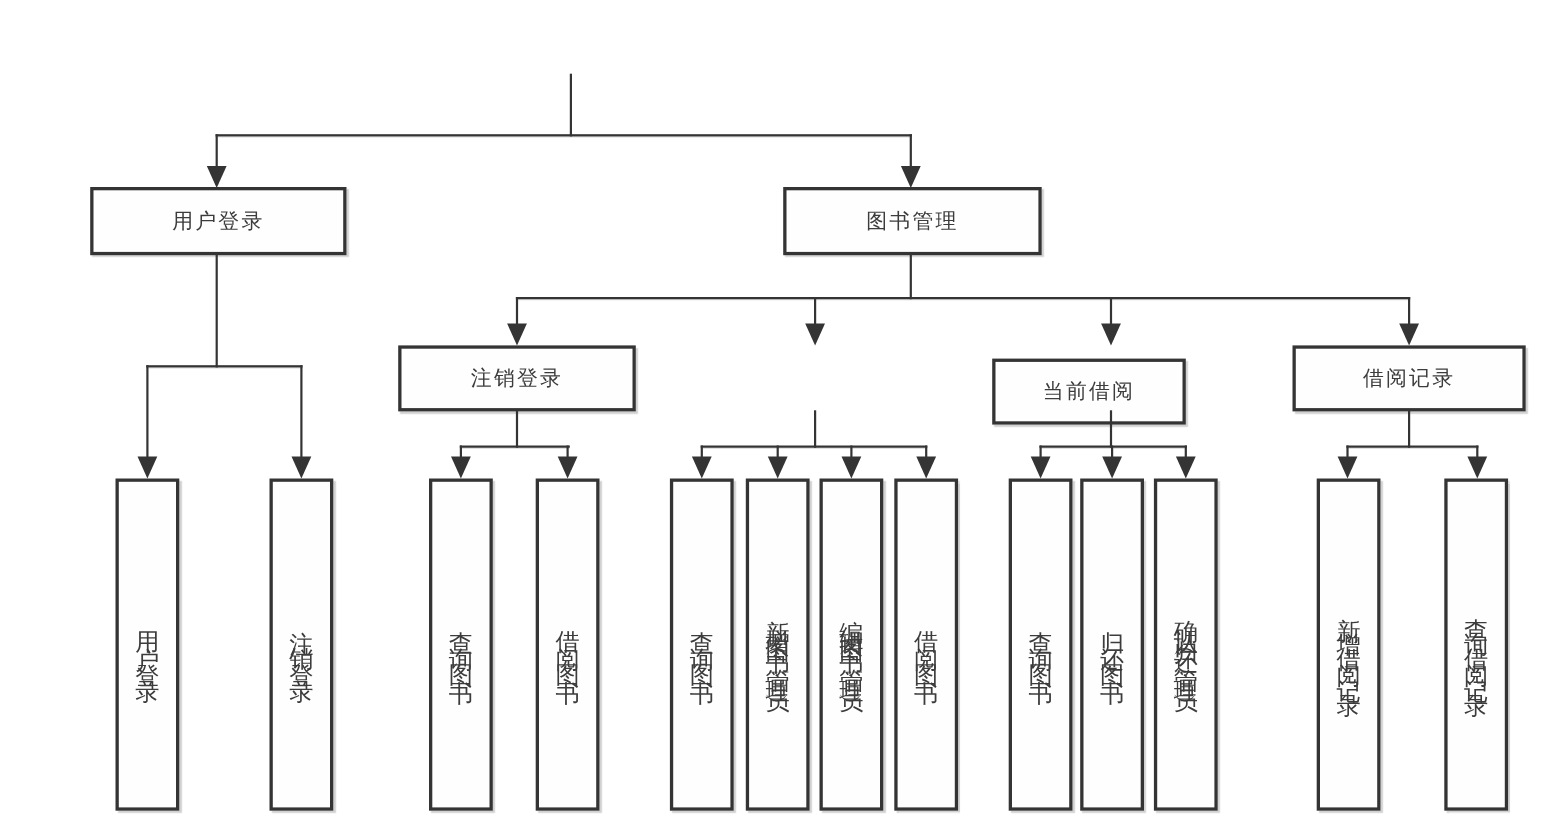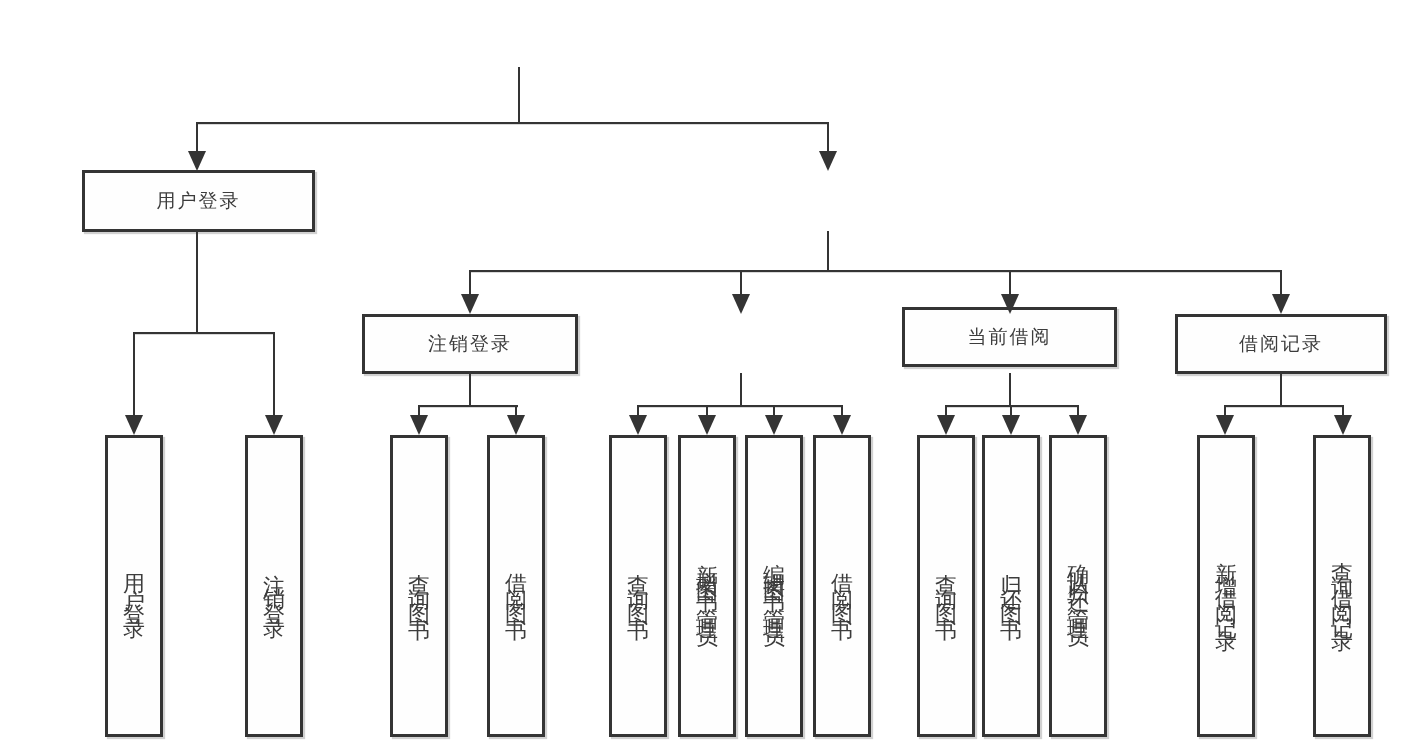--- a/index.html
+++ b/index.html
@@ -74,25 +74,28 @@
 </style>
 </head>
 <body>
 
 <div class="canvas">
 
 
   <div class="node" style="left:82px;top:170px;width:233px;height:62px">
     <span class="h-label">用户登录</span>
   </div>
+  <div class="node" style="left:712px;top:170px;width:235px;height:62px">
+    <span class="h-label">图书管理</span>
+  </div>
 
   <div class="node" style="left:362px;top:314px;width:216px;height:60px">
     <span class="h-label">注销登录</span>
   </div>
-  <div class="node" style="left:902px;top:307px;width:215px;height:60px">
+  <div class="node" style="left:902px;top:326px;width:176px;height:60px">
     <span class="h-label">当前借阅</span>
   </div>
   <div class="node" style="left:1175px;top:314px;width:212px;height:60px">
     <span class="h-label">借阅记录</span>
   </div>
 
   <div class="node" style="left:105px;top:435px;width:58px;height:302px">
     <span class="v-label">用户登录</span>
   </div>
   <div class="node" style="left:245px;top:435px;width:58px;height:302px">

